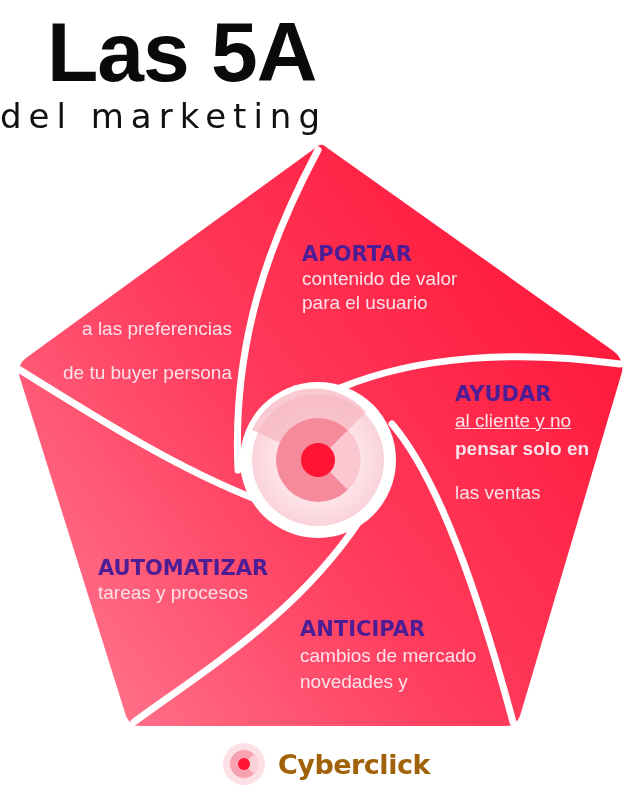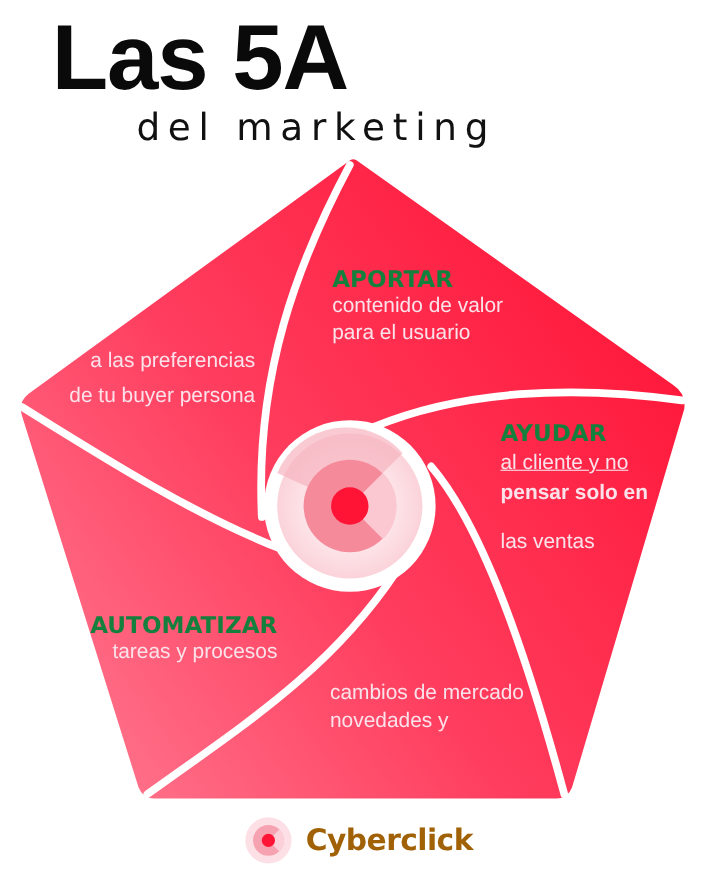--- a/index.html
+++ b/index.html
@@ -1,21 +1,21 @@
 <!DOCTYPE html>
 <html><head>
 <meta charset="utf-8">
 <style>
   html, body { margin: 0; padding: 0; background: #ffffff; }
   body { width: 640px; height: 800px; position: relative; overflow: hidden; font-family: "Liberation Sans", sans-serif; }
   .title { position: absolute; left: 0; width: 640px; top: 10px; text-align: left; font-family: Liberation Sans, sans-serif; font-weight: bold; font-size: 84px; line-height: 84px; color: #0a0a0a; letter-spacing: -1px; margin-left: 47px; }
-  .subtitle { position: absolute; left: 0; width: 575px; top: 96px; text-align: center; font-family: "DejaVu Sans", sans-serif; font-weight: normal; font-size: 34px; line-height: 40px; color: #111; letter-spacing: 7px; }
+  .subtitle { position: absolute; left: 0; width: 575px; top: 96px; text-align: left; font-family: "DejaVu Sans", sans-serif; font-weight: normal; font-size: 34px; line-height: 40px; color: #111; letter-spacing: 7px; }
   svg.diagram { position: absolute; left: 0; top: 0; }
   .seg { position: absolute; color: #fde6ee; }
-  .seg .head { font-family: "DejaVu Sans", sans-serif; font-weight: bold; font-size: 21px; line-height: 26px; color: #15803d; white-space: nowrap; }
+  .seg .head { font-family: "DejaVu Sans", sans-serif; font-weight: bold; font-size: 21px; line-height: 26px; color: #4c1d95; white-space: nowrap; }
   .seg .desc { font-family: "Liberation Sans", sans-serif; font-size: 19px; line-height: 24px; color: #fbe2ea; white-space: nowrap; }
   .right { text-align: right; }
   .brand { position: absolute; left: 222px; top: 740px; height: 48px; display: flex; align-items: center; }
   .brand-name { font-family: "DejaVu Sans", sans-serif; font-weight: bold; font-size: 27px; color: #a16207; margin-left: 12px; letter-spacing: -0.5px; }
 </style>
 </head>
 <body>
 
 <div class="title">Las 5A</div>
 <div class="subtitle">del marketing</div>
@@ -60,32 +60,33 @@
 </div>
 
 <div class="seg" style="left:455px; top:381px;">
   <div class="head">AYUDAR</div>
   <div class="desc" style="margin-top:2px;text-decoration:underline;">al cliente y no</div>
   <div class="desc" style="margin-top:4px;font-weight:bold;">pensar solo en</div>
   <div class="desc" style="margin-top:20px;">las ventas</div>
 </div>
 
 <div class="seg" style="left:300px; top:616px;">
+  <div class="head">ANTICIPAR</div>
   <div class="desc" style="margin-top:2px;">cambios de mercado</div>
   <div class="desc" style="margin-top:2px;">novedades y</div>
 </div>
 
-<div class="seg" style="left:82px; top:555px;text-align:right;">
+<div class="seg" style="left:98px; top:555px;">
   <div class="head">AUTOMATIZAR</div>
   <div class="desc">tareas y procesos</div>
 </div>
 
 <div class="seg right" style="left:30px; width:202px; top:315px;">
   <div class="desc" style="margin-top:2px;">a las preferencias</div>
-  <div class="desc" style="margin-top:7px;">de tu buyer persona</div>
+  <div class="desc" style="margin-top:20px;">de tu buyer persona</div>
 </div>
 
 <div class="brand">
   <svg width="44" height="44" viewBox="0 0 44 44">
     <circle cx="22" cy="22" r="21" fill="#fde0e6"></circle>
     <circle cx="22" cy="22" r="14" fill="#f7a2b0"></circle>
     <path d="M22,22 L32,12 A14,14 0 0 1 32,32 Z" fill="#fbd0d8"></path>
     <circle cx="22" cy="22" r="6" fill="#ff1436"></circle>
   </svg>
   <span class="brand-name">Cyberclick</span>

